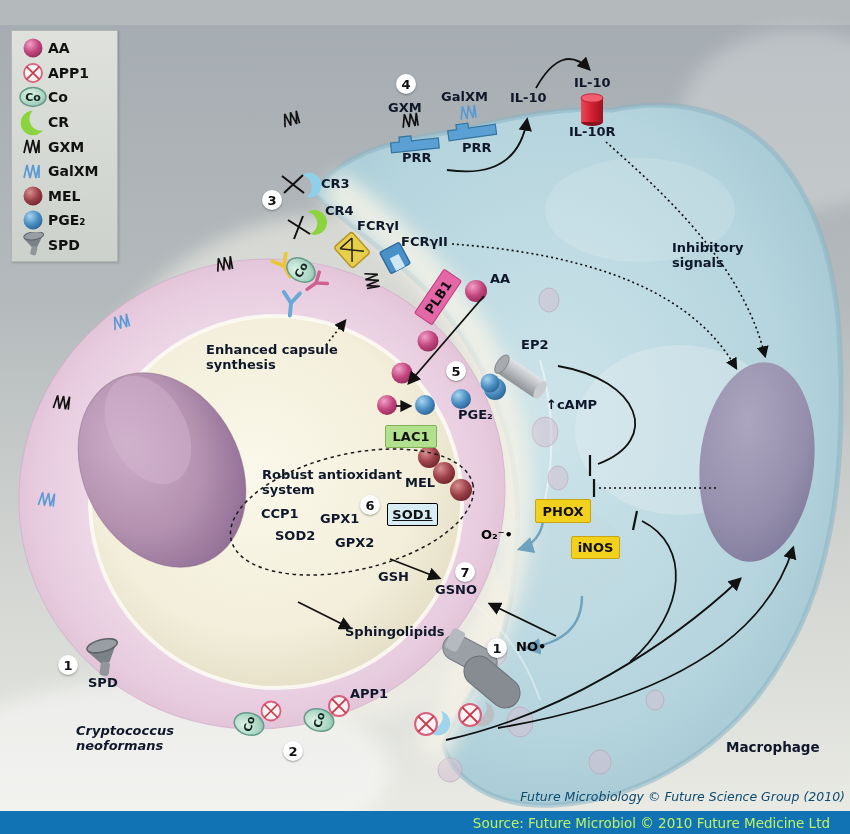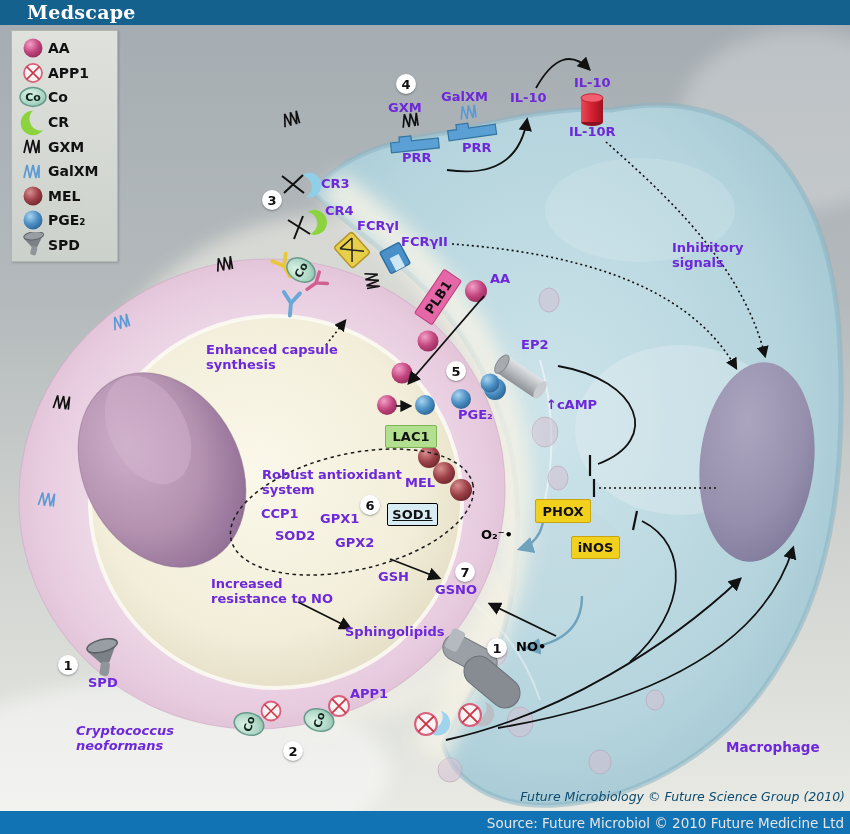--- a/index.html
+++ b/index.html
@@ -4,22 +4,22 @@
 <style>
   html,body{margin:0;padding:0;background:#444;}
   #stage{position:relative;width:850px;height:834px;overflow:hidden;
          font-family:"DejaVu Sans",sans-serif;background:#b4babc;}
   #diagram-svg{position:absolute;left:0;top:0;}
   .bar{position:absolute;left:0;width:850px;}
   #topbar{top:0;height:25px;background:#15618e;}
   #brand{position:absolute;left:27px;top:1px;color:#fff;font-family:"DejaVu Serif","Liberation Serif",serif;
          font-size:19px;font-weight:bold;letter-spacing:.3px;}
   #botbar{top:811px;height:23px;background:#1173b4;display:flex;align-items:center;justify-content:flex-end;}
-  #source-text{color:#e5e5e5;font-size:13.5px;padding-right:6px;}
-  .lbl{position:absolute;color:#6d28d9;font-weight:bold;font-size:13px;line-height:1.12;white-space:nowrap;}
+  #source-text{color:#bef264;font-size:13.5px;padding-right:20px;}
+  .lbl{position:absolute;color:#0f172a;font-weight:bold;font-size:13px;line-height:1.12;white-space:nowrap;}
   .wrap{white-space:normal;}
   .red{color:#000000;}
   .marker{position:absolute;width:20px;height:20px;border-radius:50%;background:#fff;
           box-shadow:0 1px 2px rgba(0,0,0,.35);display:flex;align-items:center;justify-content:center;
           font-size:13px;font-weight:bold;color:#111;}
   .tagbox{position:absolute;display:flex;align-items:center;justify-content:center;
           font-weight:bold;font-size:13px;color:#111;border-radius:2px;}
   #plb1-box{background:#e667a8;border:1px solid #c2407f;transform:rotate(-56deg);}
   #lac1-box{background:#b2e08e;border:1px solid #7fb356;}
   #sod1-box{background:#d8ecf4;border:1px solid #000000;text-decoration:underline;}
@@ -316,23 +316,20 @@
       <circle cx="13" cy="14" r="13" fill="#9fd4ec" mask="url(#crMask)"></circle>
     </g>
     <use href="#app1sym" transform="translate(426 724) scale(1.15)"></use>
     <g transform="translate(473 731) rotate(250)">
       <circle cx="13" cy="14" r="13" fill="#b9bfc4" mask="url(#crMask)"></circle>
     </g>
     <use href="#app1sym" transform="translate(470 715) scale(1.15)"></use>
   </g>
 </svg>
 
-<div class="bar" id="topbar">
-  <div id="brand">Medscape</div>
-</div>
 <div class="bar" id="botbar">
   <div id="source-text">Source: Future Microbiol © 2010 Future Medicine Ltd</div>
 </div>
 
 <div id="legend">
   <div class="lg-row">
     <span class="lg-ic">
           <svg width="22" height="22">
             <circle cx="11" cy="11" r="9.5" fill="url(#pinkG)"></circle>
           </svg>
@@ -431,21 +428,20 @@
 <div class="lbl wrap" style="left:262px;top:468px;width:140px">Robust antioxidant system</div>
 <div class="lbl" style="left:405px;top:476px">MEL</div>
 <div class="tagbox" id="sod1-box" style="left:387px;top:503px;width:49px;height:21px">SOD1</div>
 <div class="lbl" style="left:261px;top:507px">CCP1</div>
 <div class="lbl" style="left:320px;top:512px">GPX1</div>
 <div class="lbl" style="left:275px;top:529px">SOD2</div>
 <div class="lbl" style="left:335px;top:536px">GPX2</div>
 <div class="lbl red" style="left:481px;top:528px">O₂⁻•</div>
 <div class="lbl" style="left:378px;top:570px">GSH</div>
 <div class="lbl" style="left:435px;top:583px">GSNO</div>
-<div class="lbl wrap" style="left:211px;top:577px;width:150px">Increased resistance to NO</div>
 <div class="lbl" style="left:345px;top:625px">Sphingolipids</div>
 <div class="tagbox" id="phox-box" style="left:535px;top:475px;width:54px;height:22px">PHOX</div>
 <div class="tagbox" id="inos-box" style="left:571px;top:536px;width:47px;height:21px">iNOS</div>
 <div class="lbl red" style="left:516px;top:640px">NO•</div>
 <div class="lbl" style="left:88px;top:676px">SPD</div>
 <div class="lbl wrap" id="crypto-lbl" style="left:76px;top:724px;width:115px">Cryptococcus neoformans</div>
 <div class="lbl" style="left:350px;top:687px">APP1</div>
 <div class="lbl" id="macro-lbl" style="left:726px;top:740px">Macrophage</div>
 <div id="credit">Future Microbiology © Future Science Group (2010)</div>
 

